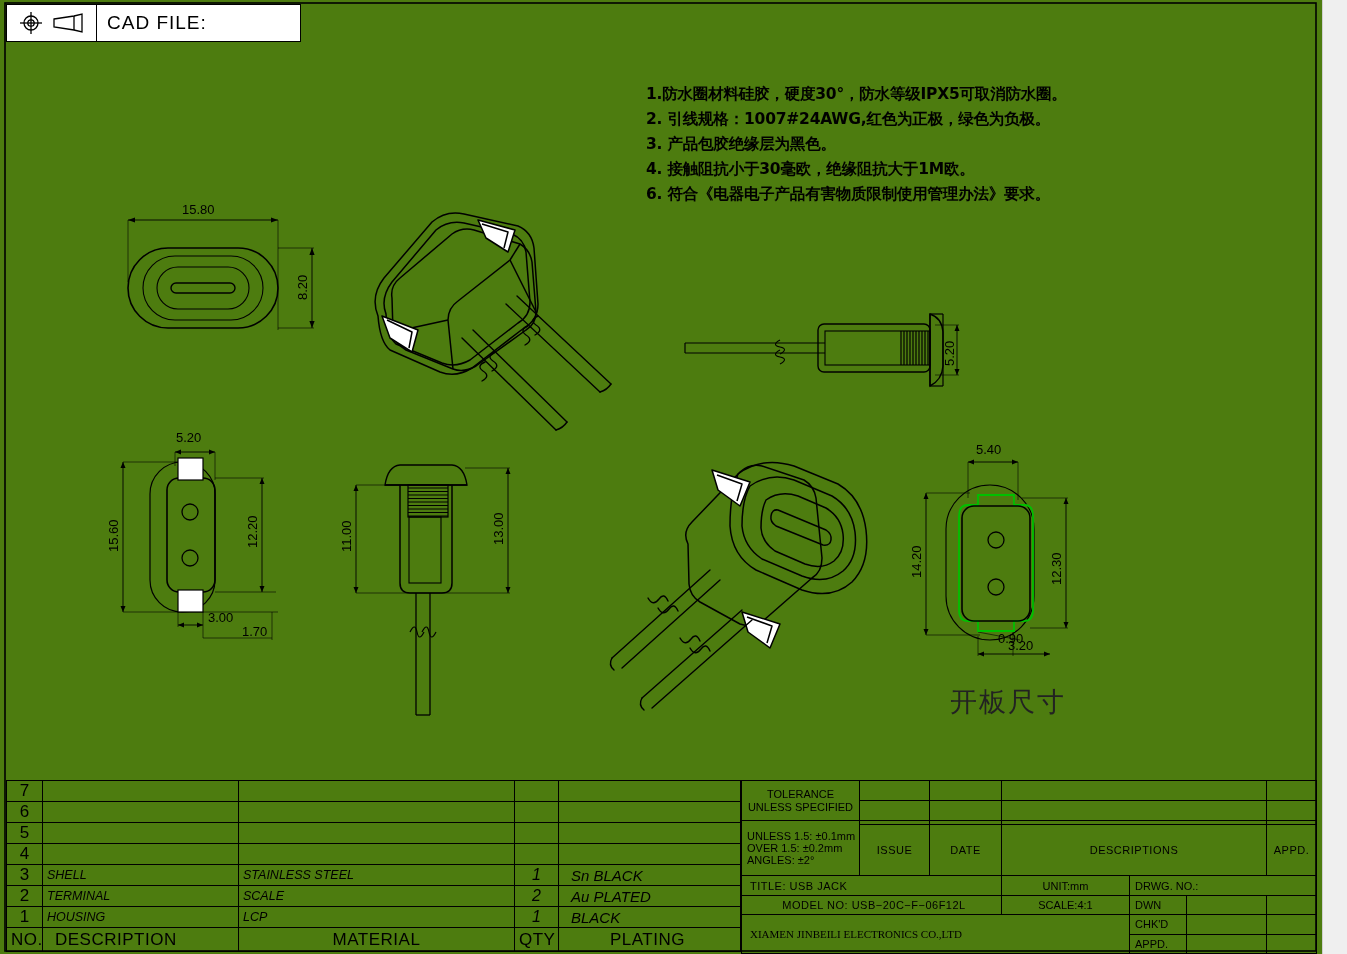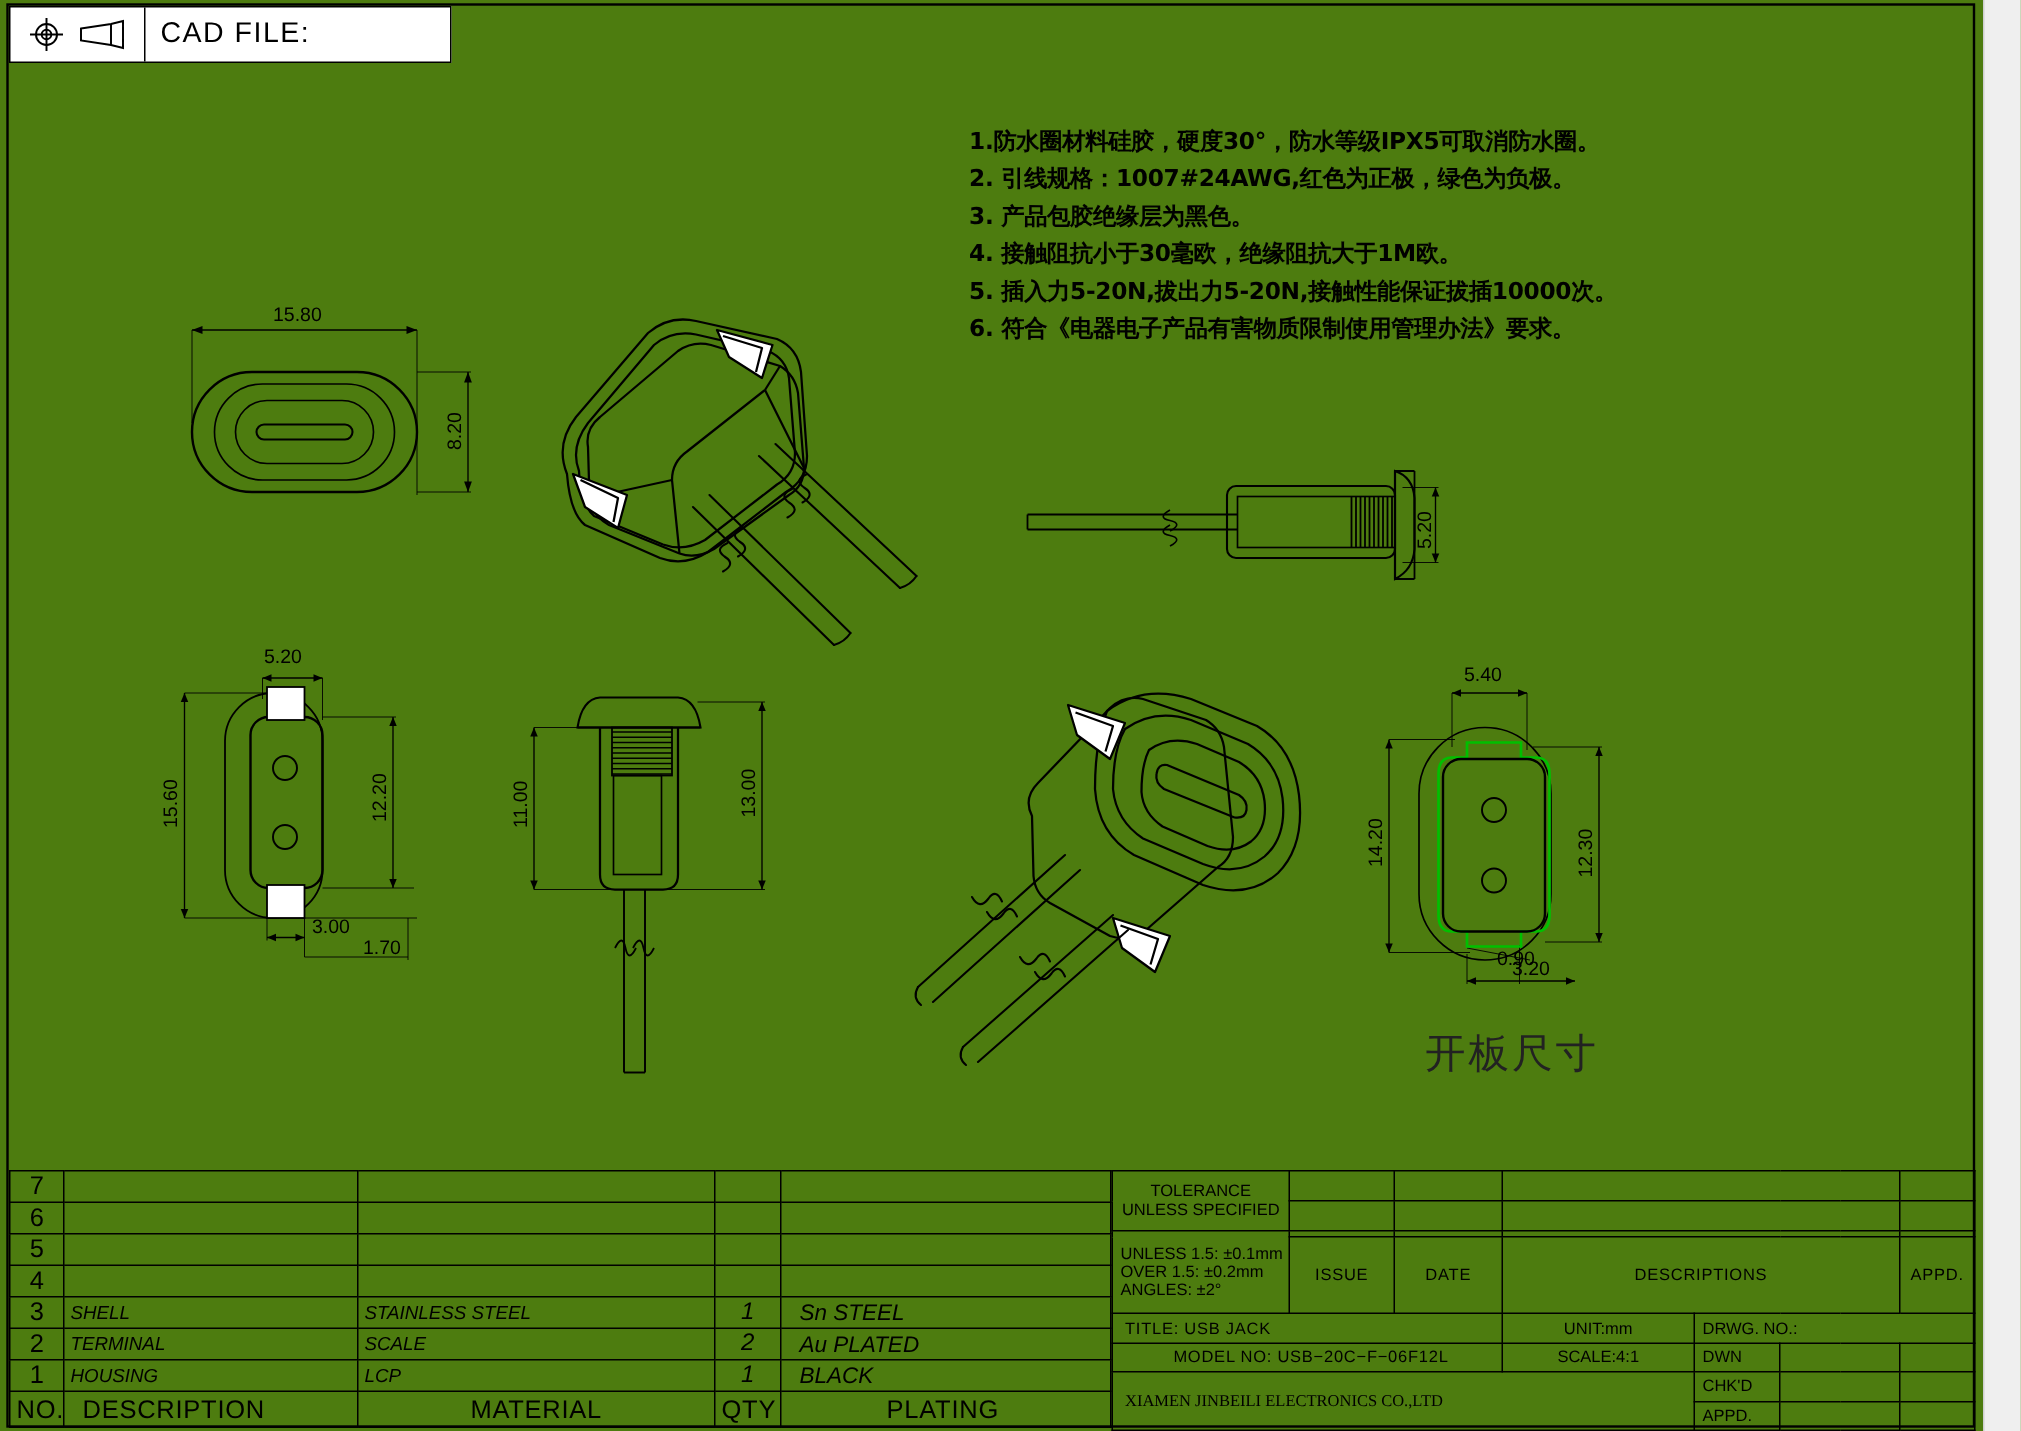--- a/index.html
+++ b/index.html
@@ -76,21 +76,21 @@
     border:1.1px solid #000;
     height:19.5px;
     font-size:12px;
     padding:0 4px;
     color:#000;
     overflow:hidden;
     white-space:nowrap;
   }
   #bom td.c-no   { width:36px;  text-align:center; font-size:17px; }
   #bom td.c-desc { width:196px; font-style:italic; font-size:12.5px; }
-  #bom td.c-mat  { width:238px; font-style:italic; font-size:12.5px; }
+  #bom td.c-mat  { width:276px; font-style:italic; font-size:12.5px; }
   #bom td.c-qty  { width:44px;  text-align:center; font-size:16px; font-style:italic;}
   #bom td.c-plat { width:auto;  font-style:italic; font-size:15px; padding-left:12px;}
   #bom tr.hdr td { font-size:17px; font-style:normal; text-align:center; height:24px; letter-spacing:0.5px;}
   #bom tr.hdr td.c-desc { text-align:left; padding-left:12px;}
   #bom tr.hdr td.c-plat { text-align:center; padding-left:0;}
 
   
   #titleblock {
     position:absolute; left:741px; top:780px;
     width:575px; height:174px;
@@ -140,21 +140,20 @@
       </svg>
     </div>
     <div id="header-cad">CAD  FILE:</div>
   </div>
 
   <div id="notes">
     <div class="note">1.防水圈材料硅胶，硬度30°，防水等级IPX5可取消防水圈。</div>
     <div class="note">2. 引线规格：1007#24AWG,红色为正极，绿色为负极。</div>
     <div class="note">3. 产品包胶绝缘层为黑色。</div>
     <div class="note">4. 接触阻抗小于30毫欧，绝缘阻抗大于1M欧。</div>
-    <div class="note">5. 插入力5-20N,拔出力5-20N,接触性能保证拔插10000次。</div>
     <div class="note">6. 符合《电器电子产品有害物质限制使用管理办法》要求。</div>
   </div>
 
   <svg class="layer" width="330" height="160" style="left:100px; top:190px;">
 
     <line x1="28" y1="30" x2="178" y2="30" stroke="#000" stroke-width="0.9"></line>
     <path d="M28 30 l7 -2.6 v5.2 z" fill="#000"></path>
     <path d="M178 30 l-7 -2.6 v5.2 z" fill="#000"></path>
     <line x1="28" y1="30" x2="28" y2="92" stroke="#000" stroke-width="0.6"></line>
     <line x1="178" y1="30" x2="178" y2="140" stroke="#000" stroke-width="0.6"></line>
@@ -442,21 +441,21 @@
       <td class="c-desc"></td>
       <td class="c-mat"></td>
       <td class="c-qty"></td>
       <td class="c-plat"></td>
     </tr>
     <tr>
       <td class="c-no">3</td>
       <td class="c-desc">SHELL</td>
       <td class="c-mat">STAINLESS STEEL</td>
       <td class="c-qty">1</td>
-      <td class="c-plat">Sn  STEEL</td>
+      <td class="c-plat">Sn  BLACK</td>
     </tr>
     <tr>
       <td class="c-no">2</td>
       <td class="c-desc">TERMINAL</td>
       <td class="c-mat">SCALE</td>
       <td class="c-qty">2</td>
       <td class="c-plat">Au  PLATED</td>
     </tr>
     <tr>
       <td class="c-no">1</td>

